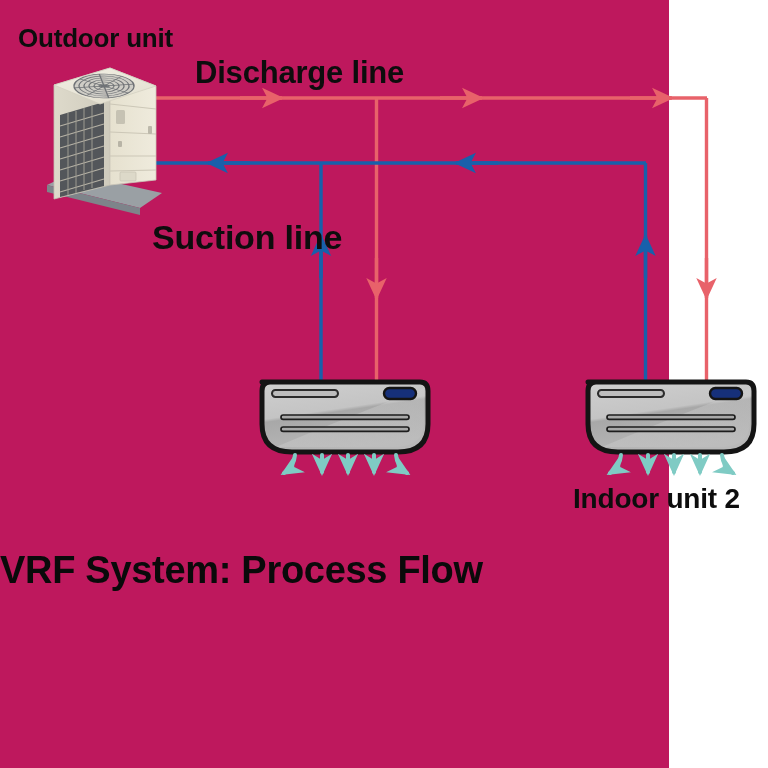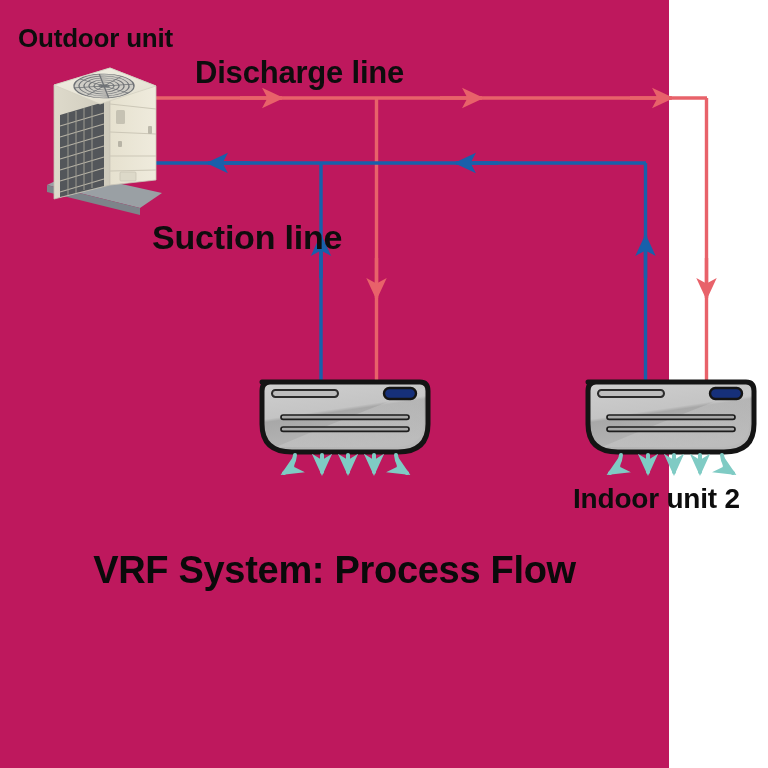--- a/index.html
+++ b/index.html
@@ -39,21 +39,21 @@
   #label-outdoor-unit { left: 18px;  top: 25px;  font-size: 26px; }
   #label-discharge    { left: 188px; top: 57px;  font-size: 31px; margin-left: 7px; }
   #label-suction      { left: 152px; top: 172px; font-size: 34px; margin-top: 48px; }
   #label-indoor-1     { left: 241px; top: 485px; font-size: 25px; }
   #label-indoor-2     { left: 573px; top: 485px; font-size: 28px; }
   #title-main {
     position: absolute;
     left: 0;
     right: 0;
     top: 549px;
-    text-align: center;
+    text-align: left;
     font-size: 38px;
     font-weight: bold;
     color: #0a0a0a;
     letter-spacing: -0.3px;
   }
 </style>
 </head>
 <body>
 
 <div id="stage">

